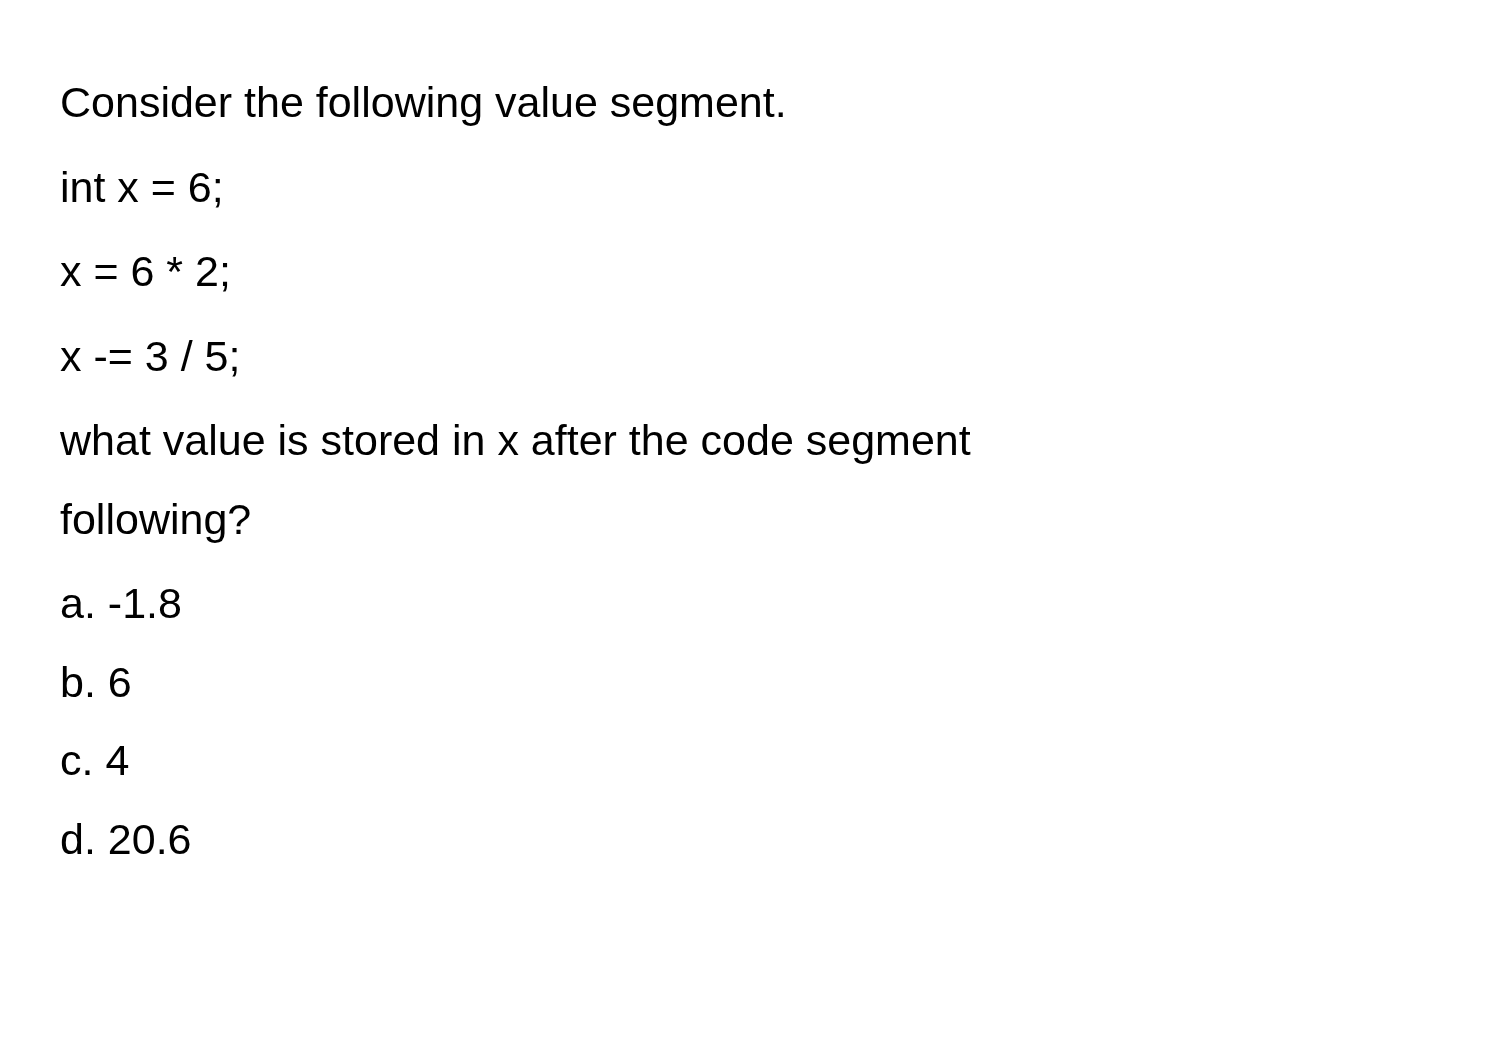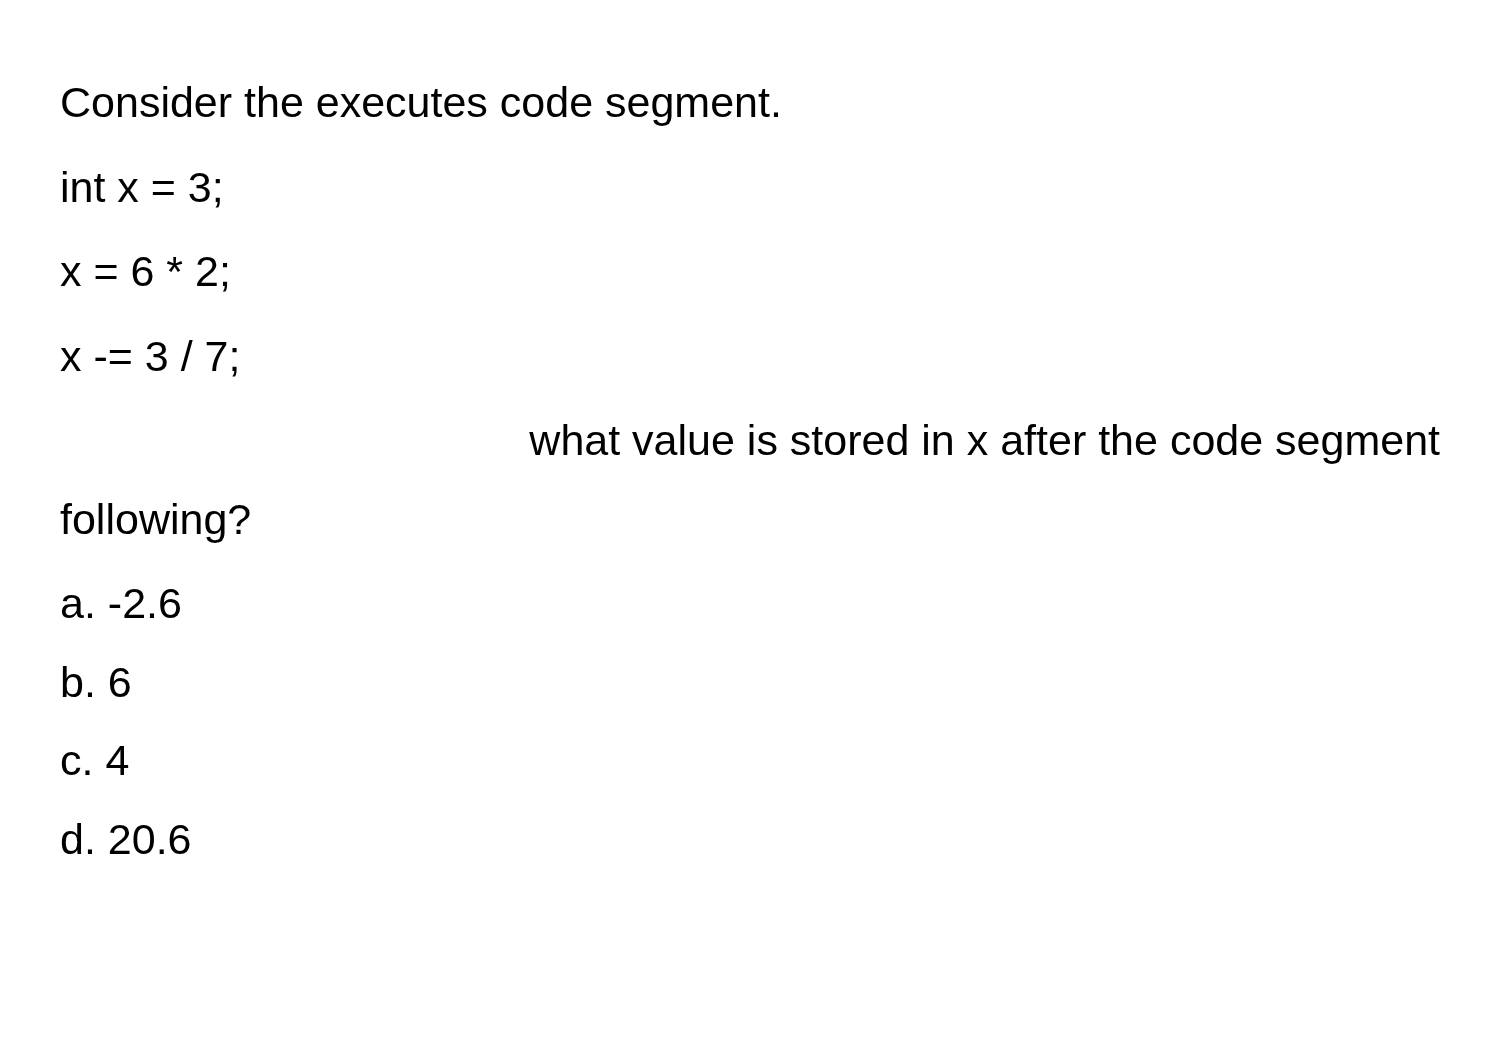--- a/index.html
+++ b/index.html
@@ -15,31 +15,30 @@
       font-size: 43px;
       color: #000000;
       padding: 70px 60px 40px 60px;
       line-height: 1.5;
     }
     .line {
       margin-bottom: 20px;
     }
     .qline {
       margin-bottom: 14px;
-      text-align: right;
     }
     .option {
       margin-bottom: 14px;
     }
   </style>
 </head>
 <body>
 
-<div class="line">Consider the executes code segment.</div>
-<div class="line">int x = 3;</div>
+<div class="line">Consider the following value segment.</div>
+<div class="line">int x = 6;</div>
 <div class="line">x = 6 * 2;</div>
-<div class="line">x -= 3 / 7;</div>
+<div class="line">x -= 3 / 5;</div>
 <div class="qline">what value is stored in x after the code segment</div>
 <div class="line">following?</div>
-<div class="option">a. -2.6</div>
+<div class="option">a. -1.8</div>
 <div class="option">b. 6</div>
 <div class="option">c. 4</div>
 <div class="option">d. 20.6</div>
 
 </body></html>

